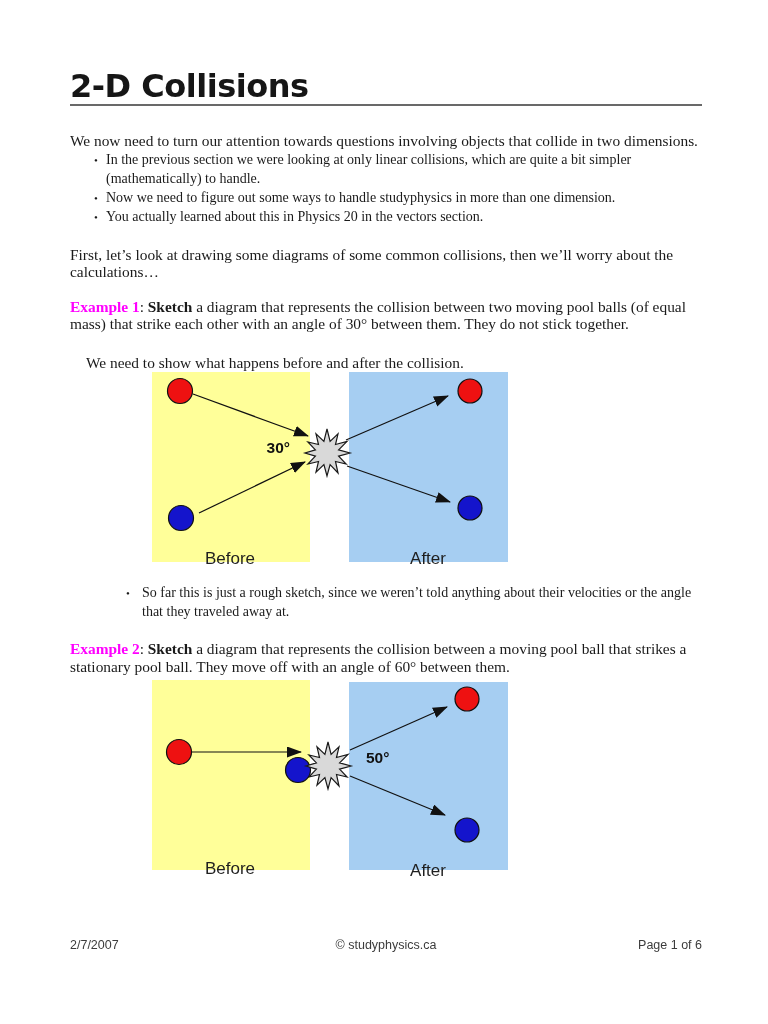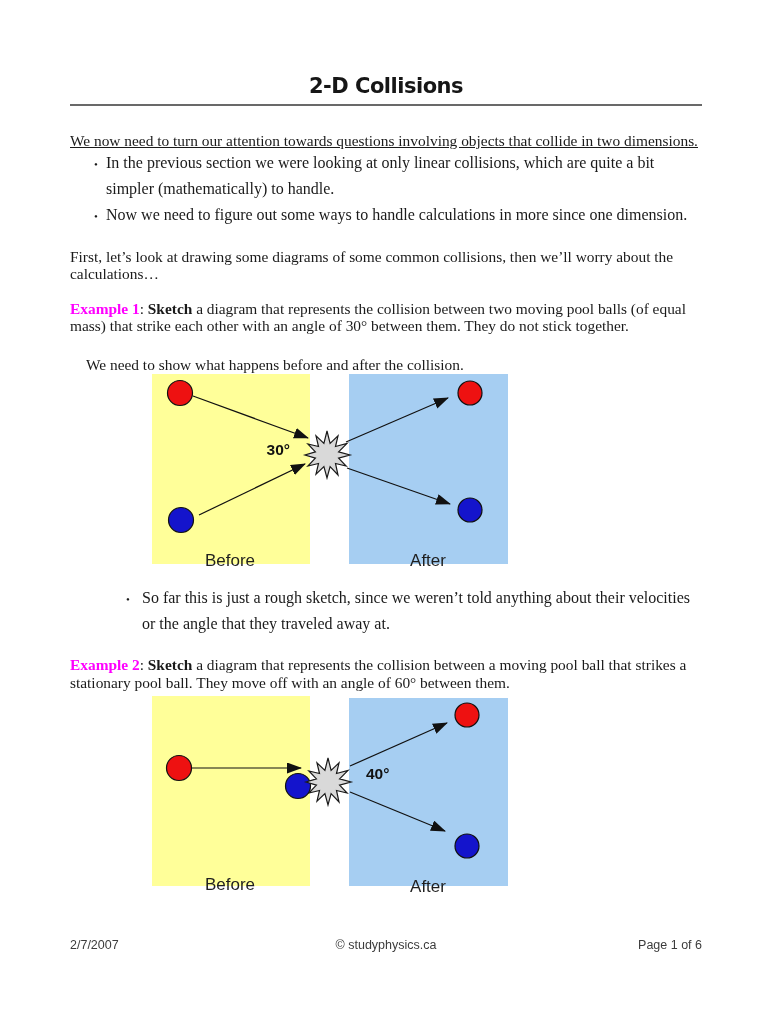--- a/index.html
+++ b/index.html
@@ -11,46 +11,45 @@
     color: #1a1a1a;
   }
   .page {
     position: relative;
     width: 768px; height: 1024px;
     padding: 72px 66px 0 70px;
   }
   h1.title {
     font-family: "DejaVu Sans", sans-serif;
     font-weight: bold;
-    font-size: 21px;
+    font-size: 32px;
     letter-spacing: -0.5px;
     color: #161616;
     line-height: 28px;
-    text-align: center;
   }
   .title-rule {
     border: none;
     border-top: 2px solid #696969;
     margin-top: 4px;
   }
   p.body {
     font-size: 15.4px;
     line-height: 17.5px;
     color: #1a1a1a;
   }
   .oneline { white-space: nowrap; }
-  .mt-intro      { margin-top: 26px; text-decoration: underline; }
+  .mt-intro      { margin-top: 26px; }
   .mt-transition { margin-top: 20px; }
   .mt-example1   { margin-top: 17px; }
   .mt-caption    { margin-top: 21px; margin-left: 16px; }
   .mt-example2   { margin-top: 19px; }
   ul.bullets {
     list-style: none;
-    font-size: 16px;
-    line-height: 26px;
+    font-size: 14px;
+    line-height: 19px;
   }
   ul.bullets li { position: relative; }
   ul.level1 li { padding-left: 36px; }
   ul.level1 li::before {
     content: "•"; position: absolute; left: 24px; top: 1px;
     font-size: 11px;
   }
   ul.level2 { margin-top: 21px; }
   ul.level2 li { padding-left: 72px; }
   ul.level2 li::before {
@@ -111,21 +110,22 @@
 
 <div class="page">
 
   <h1 class="title">2-D Collisions</h1>
   <hr class="title-rule">
 
   <p class="body mt-intro oneline">We now need to turn our attention towards questions involving objects that collide in two dimensions.</p>
 
   <ul class="bullets level1">
     <li>In the previous section we were looking at only linear collisions, which are quite a bit simpler (mathematically) to handle.</li>
-    <li>Now we need to figure out some ways to handle calculations in more since one dimension.</li>
+    <li>Now we need to figure out some ways to handle studyphysics in more than one dimension.</li>
+    <li>You actually learned about this in Physics 20 in the vectors section.</li>
   </ul>
 
   <p class="body mt-transition">First, let’s look at drawing some diagrams of some common collisions, then we’ll worry about the calculations…</p>
 
   <p class="body mt-example1"><span class="ex-label">Example 1</span><span>: </span><span class="kw">Sketch</span><span> a diagram that represents the collision between two moving pool balls (of equal mass) that strike each other with an angle of 30° between them. They do not stick together.</span></p>
 
   <p class="body mt-caption oneline">We need to show what happens before and after the collision.</p>
 
   <div class="diagram d1">
     <div class="panel before"></div>
@@ -168,21 +168,21 @@
       </defs>
       <line x1="40" y1="72" x2="149" y2="72" stroke="#111111" stroke-width="1.2" marker-end="url(#ah2)"></line>
       <line x1="198" y1="70" x2="295" y2="27" stroke="#111111" stroke-width="1.2" marker-end="url(#ah2)"></line>
       <line x1="198" y1="96" x2="293" y2="135" stroke="#111111" stroke-width="1.2" marker-end="url(#ah2)"></line>
       <circle cx="146" cy="90" r="12.5" fill="var(--ball-blue)" stroke="#111111" stroke-width="1.2"></circle>
       <polygon transform="translate(176,86)" points="0,-24 3.1,-11.6 11,-19.1 8.5,-8.5 20,-11.5 11.6,-3.1 23,0 11.6,3.1 19.1,11 8.5,8.5 11,20 3.1,11.6 0,23 -3.1,11.6 -11,19.1 -8.5,8.5 -19.1,11 -11.6,3.1 -22,0 -11.6,-3.1 -19.1,-11 -8.5,-8.5 -11,-19.1 -3.1,-11.6" fill="var(--starburst-fill)" stroke="#1a1a1a" stroke-width="1.2"></polygon>
       <circle cx="27" cy="72" r="12.5" fill="var(--ball-red)" stroke="#111111" stroke-width="1.2"></circle>
       <circle cx="315" cy="19" r="12" fill="var(--ball-red)" stroke="#111111" stroke-width="1.2"></circle>
       <circle cx="315" cy="150" r="12" fill="var(--ball-blue)" stroke="#111111" stroke-width="1.2"></circle>
     </svg>
-    <div class="angle-label">40°</div>
+    <div class="angle-label">50°</div>
     <div class="panel-label before">Before</div>
     <div class="panel-label after">After</div>
   </div>
 
   <div class="footer">
     <span class="f-left">2/7/2007</span>
     <span class="f-center">© studyphysics.ca</span>
     <span class="f-right">Page 1 of 6</span>
   </div>
 

